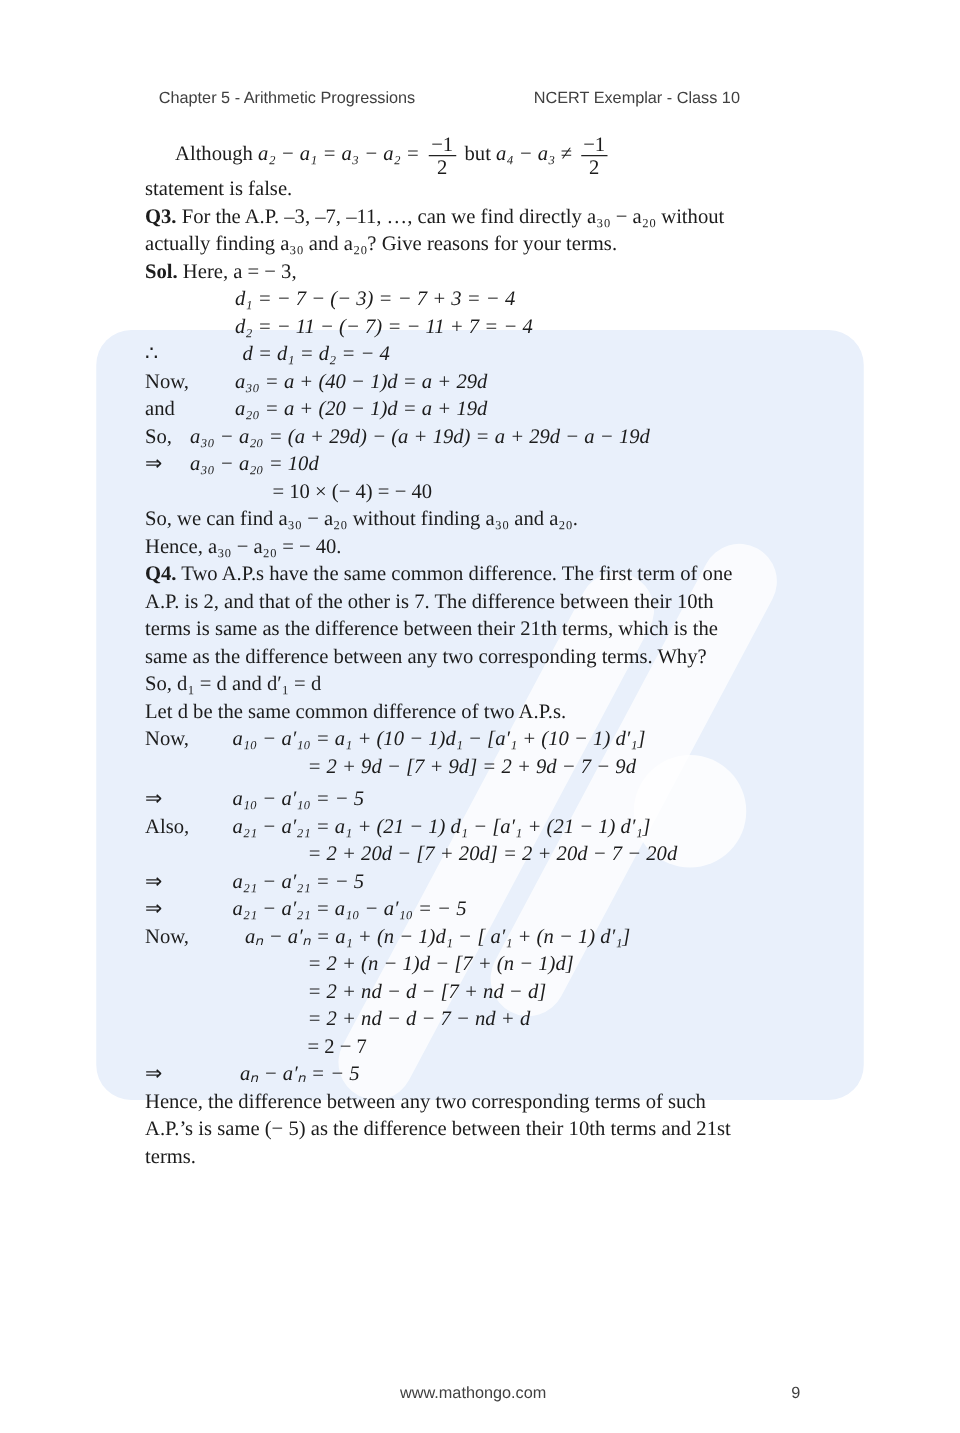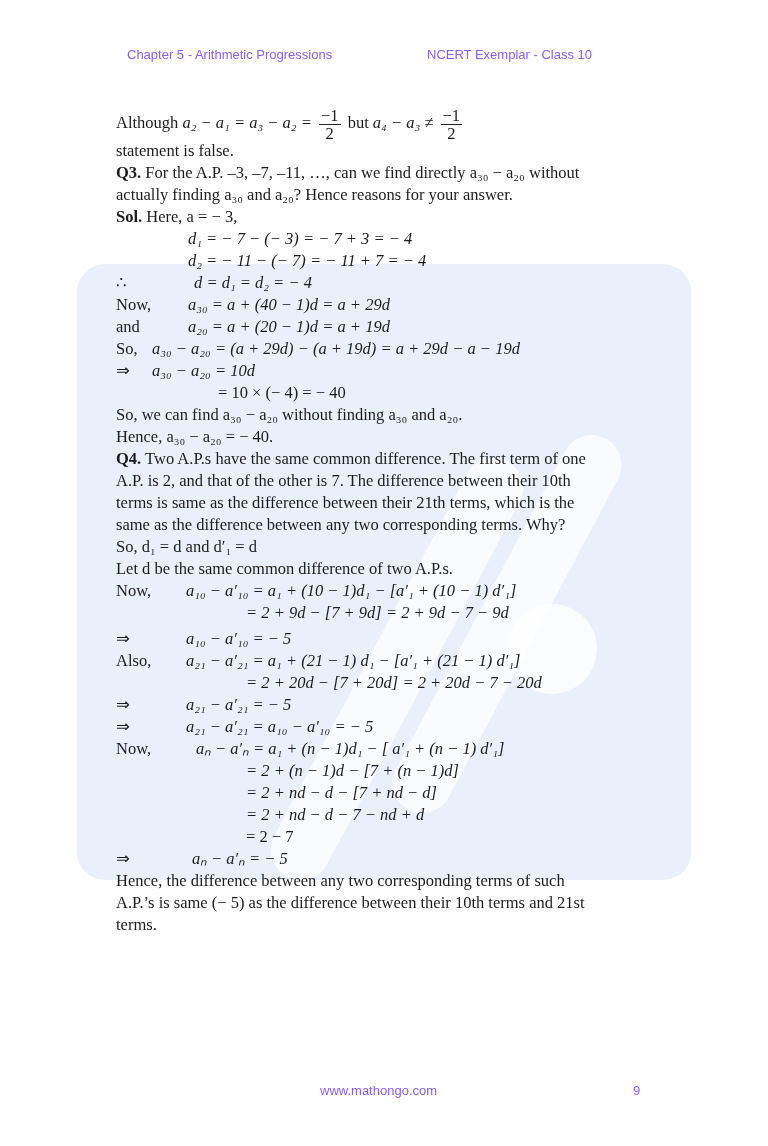--- a/index.html
+++ b/index.html
@@ -8,21 +8,22 @@
     background: #ffffff;
     position: relative;
     overflow: hidden;
     font-family: "DejaVu Serif", "Liberation Serif", serif;
     color: #1c1c1c;
   }
   .hdr, .ftr {
     position: absolute;
     font-family: "Liberation Sans", sans-serif;
     font-size: 13px;
-    color: #8b5cf6;
+    color: #404040;
+    margin-top: 23px;
   }
   .watermark {
     position: absolute;
     left: 77px; top: 264px;
     width: 614px; height: 616px;
     background: #e9f0fb;
     border-radius: 28px;
     overflow: hidden;
   }
   .wm-slash {
@@ -68,32 +69,32 @@
 <div class="hdr" style="left:427px; top:47px;">NCERT Exemplar - Class 10</div>
 
 <div class="watermark">
   <div class="wm-slash" style="left:290px; top:170px; height:470px;"></div>
   <div class="wm-slash" style="left:400px; top:150px; height:420px;"></div>
   <div class="wm-dot" style="left:430px; top:340px;"></div>
 </div>
 
 <div class="content">
 
-  <div class="line" style="height:34px; line-height:34px;">
+  <div class="line" style="height:34px; line-height:34px;margin-left:24px;">
     <span>Although </span><span class="it">a₂ − a₁ = a₃ − a₂ =</span>
     <span class="frac"><span class="num">−1</span><span class="den">2</span></span>
     <span> but </span><span class="it">a₄ − a₃ ≠</span>
     <span class="frac"><span class="num">−1</span><span class="den">2</span></span>
   </div>
   <div class="line">statement is false.</div>
 
   <div class="line">
     <span class="b">Q3.</span><span> For the A.P. –3, –7, –11, …, can we find directly a₃₀ − a₂₀ without</span>
   </div>
-  <div class="line">actually finding a₃₀ and a₂₀? Hence reasons for your answer.</div>
+  <div class="line">actually finding a₃₀ and a₂₀? Give reasons for your terms.</div>
   <div class="line">
     <span class="b">Sol.</span><span> Here,  a = − 3,</span>
   </div>
 
   <div class="line">
       <span class="lbl"></span>
       <span class="eq it" style="left:72px">d₁ = − 7 − (− 3) = − 7 + 3 = − 4</span>
     </div>
   <div class="line">
       <span class="lbl"></span>

